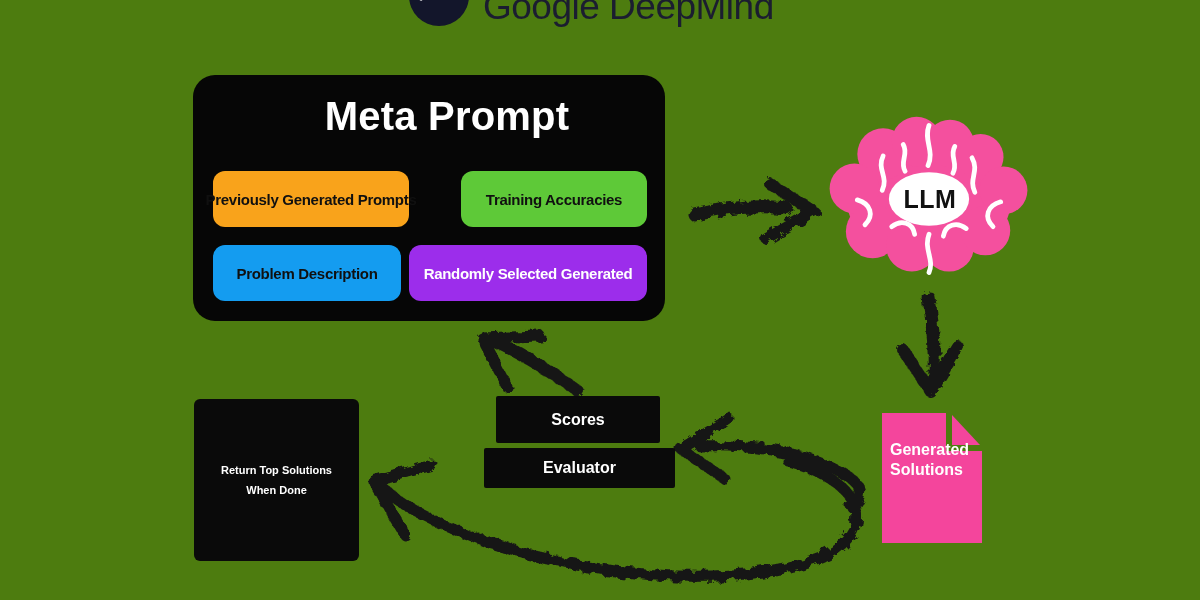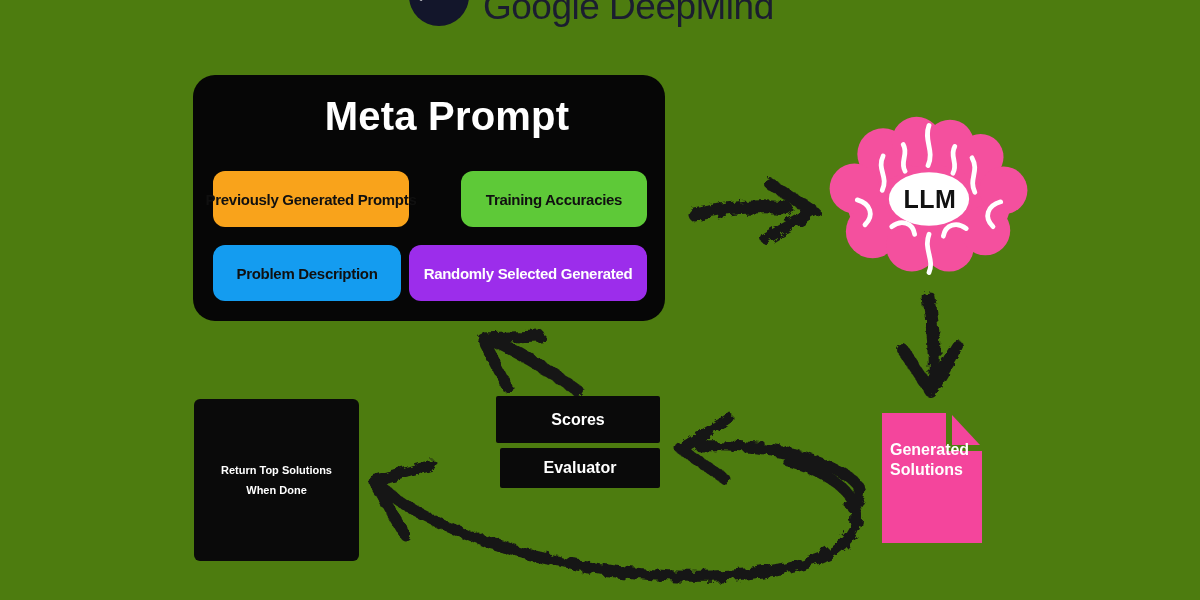--- a/index.html
+++ b/index.html
@@ -44,21 +44,21 @@
     position:absolute;left:890px;top:440px;width:84px;
     color:#ffffff;font-size:16px;font-weight:bold;line-height:20px;
   }
   
   .black-pill{
     position:absolute;background:#0A0A0A;border-radius:2px;color:#ffffff;
     display:flex;align-items:center;justify-content:center;
     font-size:16px;font-weight:bold;
   }
   .scores-box{left:496px;top:396px;width:164px;height:47px;}
-  .evaluator-box{left:500px;top:448px;width:160px;height:40px;}
+  .evaluator-box{left:484px;top:448px;width:191px;height:40px;}
   
   .return-box{
     position:absolute;left:194px;top:399px;width:165px;height:162px;
     background:#0A0A0A;border-radius:6px;color:#ffffff;display:flex;
     align-items:center;justify-content:center;text-align:center;
     font-size:11px;font-weight:bold;line-height:20px;padding:0 22px;
     box-sizing:border-box;
   }
   
   .arrows{position:absolute;left:0;top:0;width:1200px;height:600px;pointer-events:none;}

